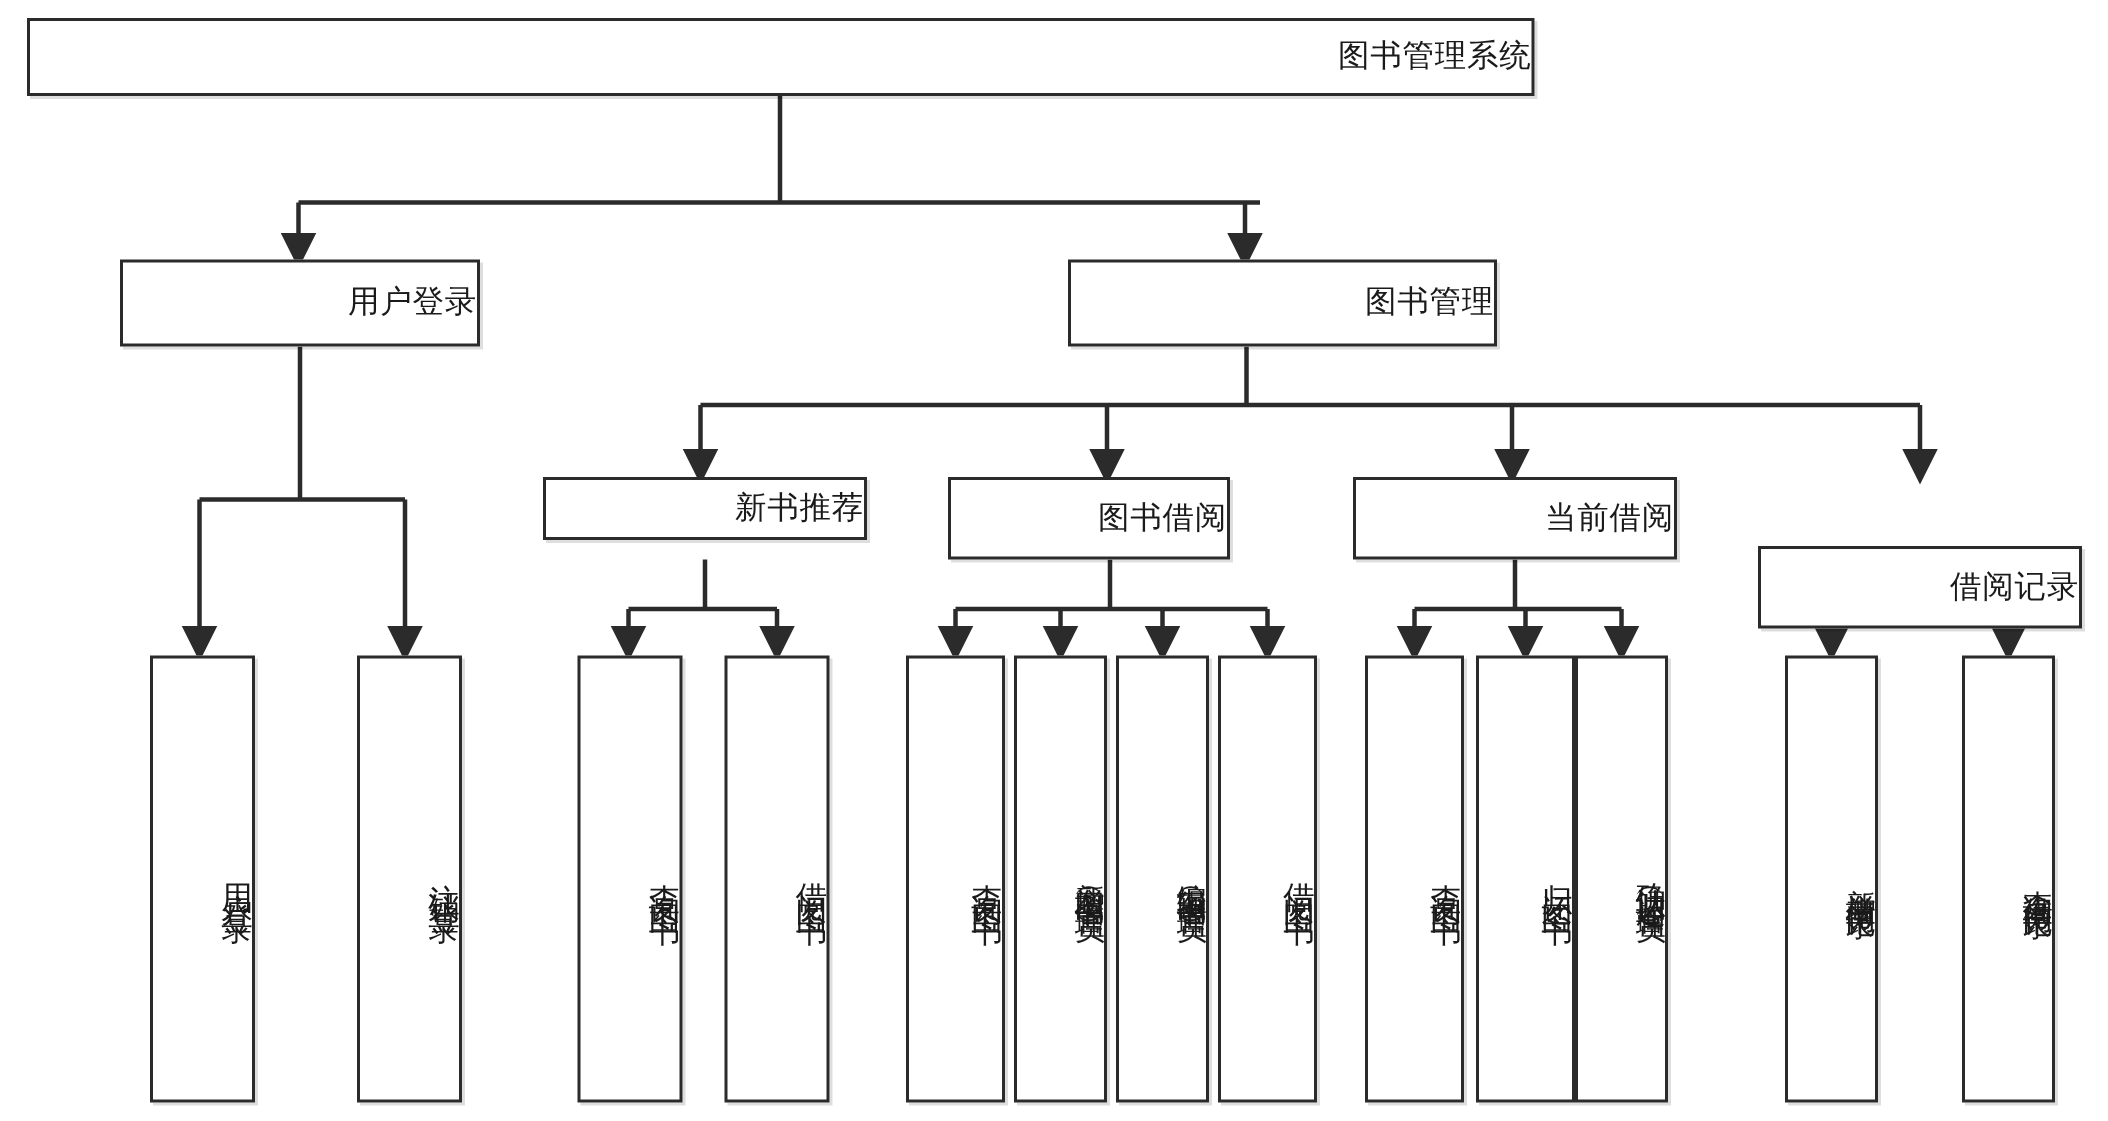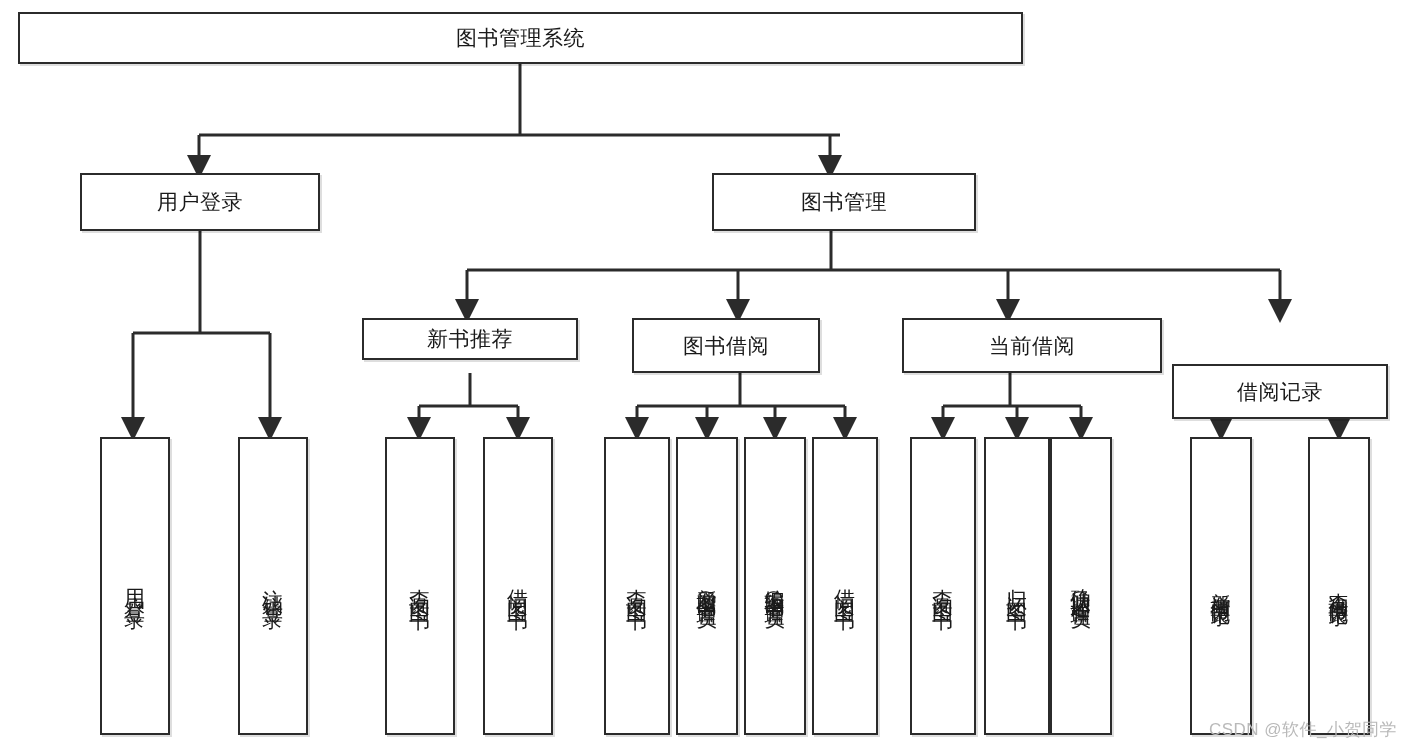--- a/index.html
+++ b/index.html
@@ -21,21 +21,21 @@
     height: 747px;
   }
   .node-box {
     position: absolute;
     box-sizing: border-box;
     background: #ffffff;
     border: 2px solid #2b2b2b;
     box-shadow: 2px 2px 0 0 rgba(0,0,0,0.13);
     display: flex;
     align-items: center;
-    justify-content: center;
+    justify-content: flex-end;
   }
   .node-label-h {
     font-size: 21px;
     color: #1a1a1a;
     line-height: 1.1;
     letter-spacing: 0.5px;
     white-space: nowrap;
     text-align: center;
   }
   .node-label-v {
@@ -127,31 +127,31 @@
     </g>
   </svg>
 
   <div class="node-box" style="left:18px; top:12px; width:1005px; height:52px;">
     <span class="node-label-h">图书管理系统</span>
   </div>
 
   <div class="node-box" style="left:80px; top:173px; width:240px; height:58px;">
     <span class="node-label-h">用户登录</span>
   </div>
-  <div class="node-box" style="left:712px; top:173px; width:264px; height:58px;">
+  <div class="node-box" style="left:712px; top:173px; width:286px; height:58px;">
     <span class="node-label-h">图书管理</span>
   </div>
 
   <div class="node-box" style="left:362px; top:318px; width:216px; height:42px;">
     <span class="node-label-h">新书推荐</span>
   </div>
   <div class="node-box" style="left:632px; top:318px; width:188px; height:55px;">
     <span class="node-label-h">图书借阅</span>
   </div>
-  <div class="node-box" style="left:902px; top:318px; width:260px; height:55px;">
+  <div class="node-box" style="left:902px; top:318px; width:216px; height:55px;">
     <span class="node-label-h">当前借阅</span>
   </div>
   <div class="node-box" style="left:1172px; top:318px; width:216px; height:55px;margin-top:46px;">
     <span class="node-label-h">借阅记录</span>
   </div>
 
   <div class="node-box" style="left:100px; top:437px; width:70px; height:298px;">
     <span class="node-label-v">用户登录</span>
   </div>
   <div class="node-box" style="left:238px; top:437px; width:70px; height:298px;">
@@ -184,15 +184,14 @@
   <div class="node-box" style="left:1050px; top:437px; width:62px; height:298px;">
     <span class="node-label-v tight">确认归还（管理员）</span>
   </div>
   <div class="node-box" style="left:1190px; top:437px; width:62px; height:298px;">
     <span class="node-label-v tight">新增借阅记录</span>
   </div>
   <div class="node-box" style="left:1308px; top:437px; width:62px; height:298px;">
     <span class="node-label-v tight">查询借阅记录</span>
   </div>
 
-  <div class="watermark">CSDN @软件_小贺同学</div>
 
 </div>
 
 </body></html>

